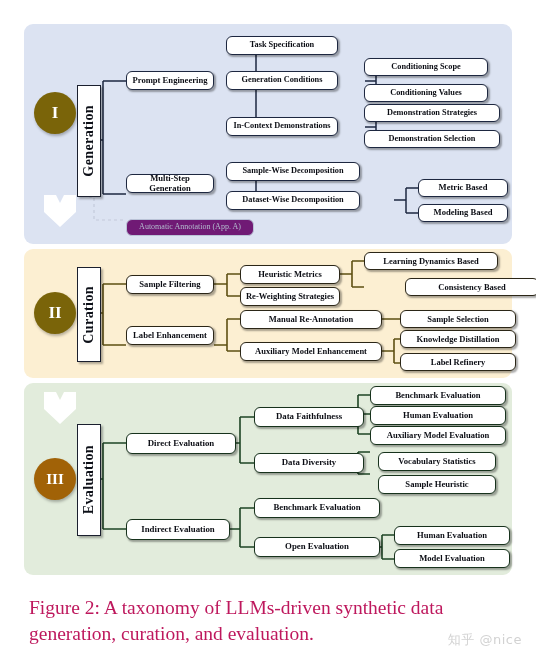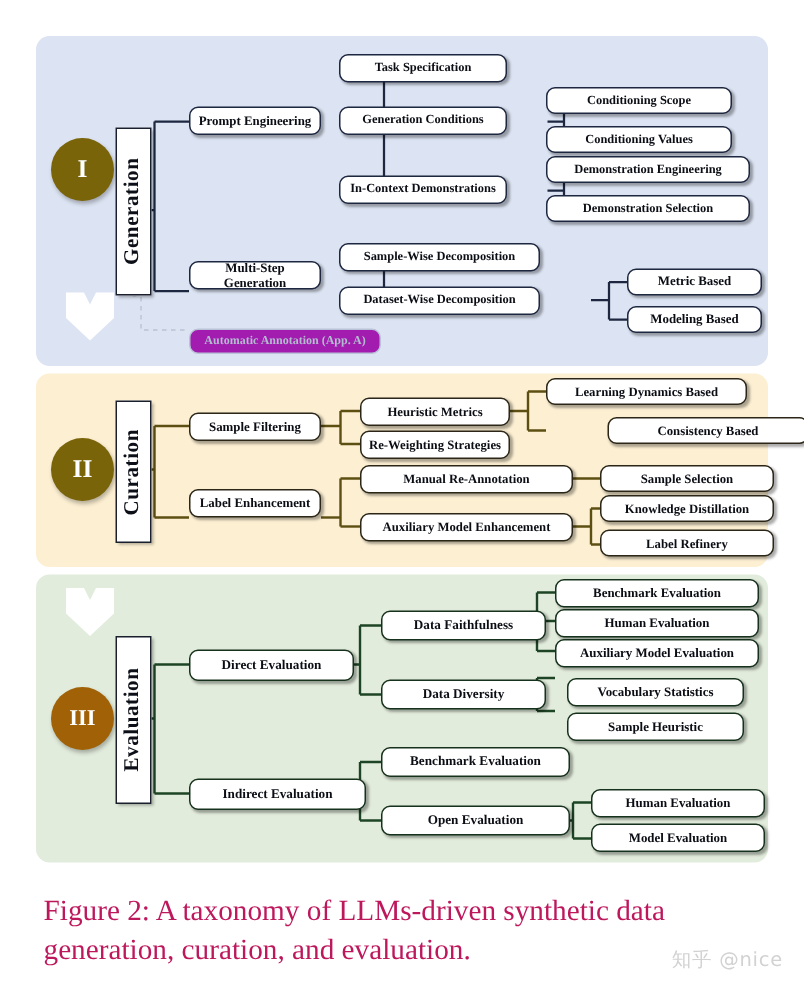--- a/index.html
+++ b/index.html
@@ -25,22 +25,22 @@
   .vlabel span{writing-mode:vertical-rl;transform:rotate(180deg);
           font-weight:bold;letter-spacing:.4px;color:#0c0f17;white-space:nowrap;}
 
   .node{position:absolute;background:#ffffff;border:1.1px solid #1d2740;
         border-radius:6px;display:flex;align-items:center;justify-content:center;
         text-align:center;font-weight:bold;color:#0b0d14;
         box-shadow:1.6px 1.6px 1.8px rgba(0,0,0,.33);
         line-height:1.05;padding:0 3px;box-sizing:border-box;}
   .node.cur{border-color:#2b2617;}
   .node.eva{border-color:#17321c;}
-  .node.ghost{background:#a21caf;border:1px solid #b9c2d6;color:#b3bccf;
-        box-shadow:none;font-weight:bold;}
+  .node.ghost{background:#701a75;border:1px solid #b9c2d6;color:#b3bccf;
+        box-shadow:none;font-weight:normal;}
 
   .chev{position:absolute;}
 
   .ghostlabel{position:absolute;color:#c3cada;font-weight:bold;
         writing-mode:vertical-rl;transform:rotate(180deg);white-space:nowrap;}
 
   .caption{position:absolute;left:29px;top:595px;width:490px;
         font-size:19.5px;line-height:1.32;color:#be185d;
         font-family:"Liberation Serif","DejaVu Serif",serif;}
   .watermark{position:absolute;right:14px;top:631px;color:#d2d2d2;
@@ -135,21 +135,21 @@
     <span>Dataset-Wise Decomposition</span>
     </div>
 
   <div class="node" style="left:364px;top:58px;width:124px;height:18px;font-size:8.3px;">
     <span>Conditioning Scope</span>
     </div>
   <div class="node" style="left:364px;top:84px;width:124px;height:18px;font-size:8.3px;">
     <span>Conditioning Values</span>
     </div>
   <div class="node" style="left:364px;top:104px;width:136px;height:18px;font-size:8.3px;">
-    <span>Demonstration Engineering</span>
+    <span>Demonstration Strategies</span>
     </div>
   <div class="node" style="left:364px;top:130px;width:136px;height:18px;font-size:8.3px;">
     <span>Demonstration Selection</span>
     </div>
   <div class="node" style="left:418px;top:179px;width:90px;height:18px;font-size:8.6px;">
     <span>Metric Based</span>
     </div>
   <div class="node" style="left:418px;top:204px;width:90px;height:18px;font-size:8.6px;">
     <span>Modeling Based</span>
     </div>
@@ -278,21 +278,21 @@
     <span>III</span>
   </div>
 
   <div class="vlabel" style="left:77px;top:424px;width:22px;height:110px;">
     <span style="font-size:14px;">Evaluation</span>
   </div>
 
   <div class="node eva" style="left:126px;top:433px;width:110px;height:21px;font-size:8.8px;">
     <span>Direct Evaluation</span>
     </div>
-  <div class="node eva" style="left:126px;top:519px;width:118px;height:21px;font-size:8.8px;text-align:right;">
+  <div class="node eva" style="left:126px;top:519px;width:104px;height:21px;font-size:8.8px;text-align:right;">
     <span>Indirect Evaluation</span>
     </div>
 
   <div class="node eva" style="left:254px;top:407px;width:110px;height:20px;font-size:8.8px;">
     <span>Data Faithfulness</span>
     </div>
   <div class="node eva" style="left:254px;top:453px;width:110px;height:20px;font-size:8.8px;">
     <span>Data Diversity</span>
     </div>
   <div class="node eva" style="left:254px;top:498px;width:126px;height:20px;font-size:8.8px;">

